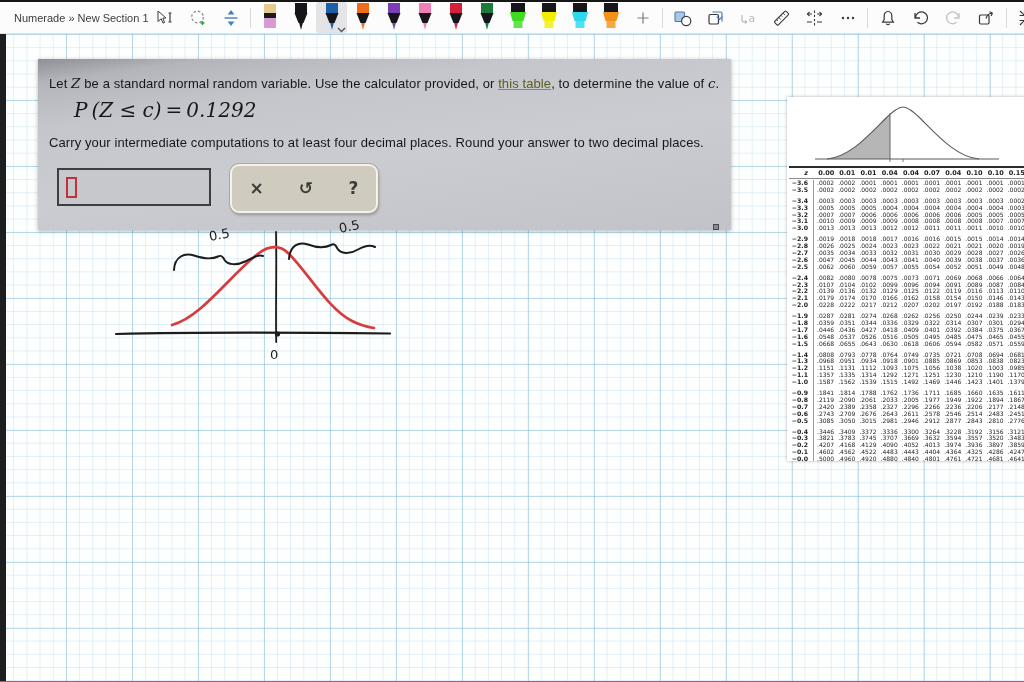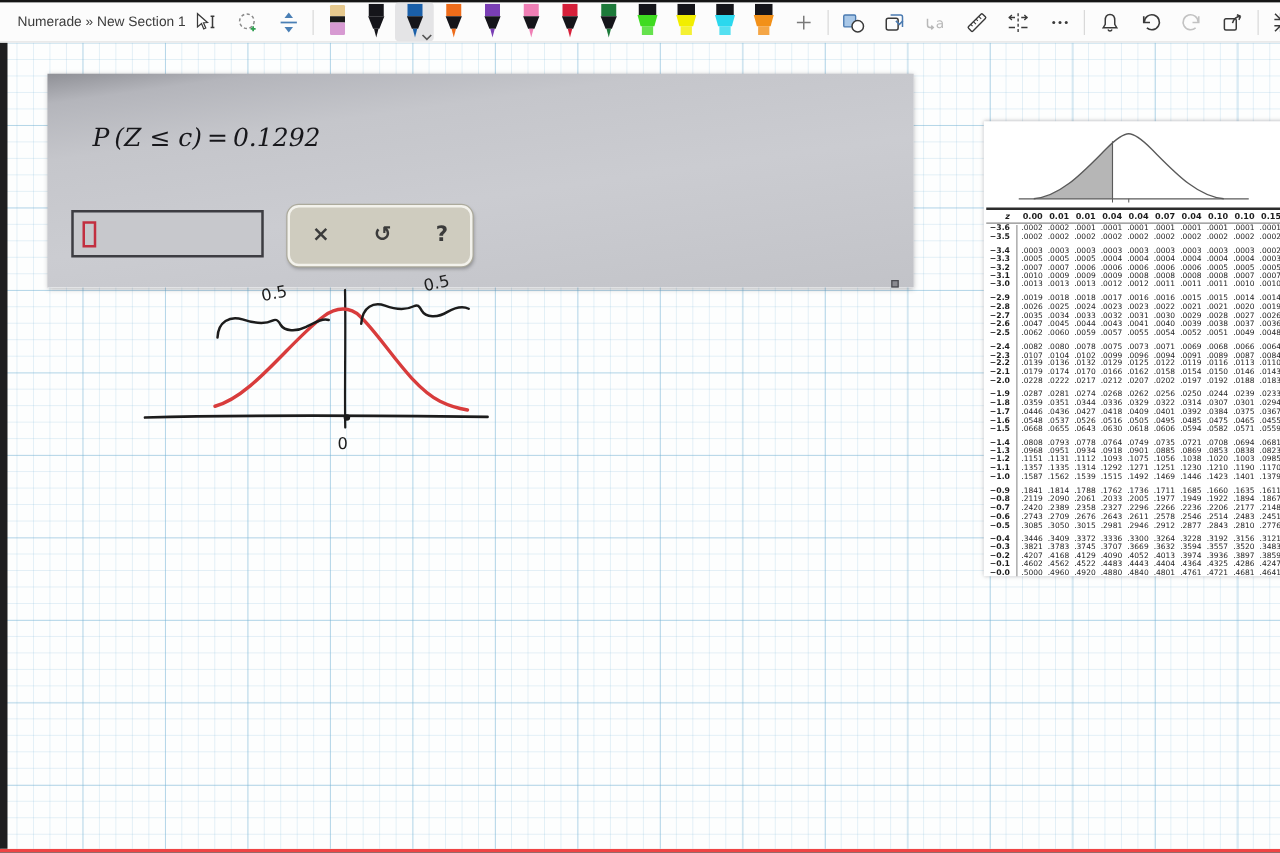--- a/index.html
+++ b/index.html
@@ -1,20 +1,20 @@
 <!DOCTYPE html>
 <html><head>
 <meta charset="utf-8">
 <style>
   * { margin:0; padding:0; box-sizing:border-box; }
   html,body { background:#111; }
   #app {
     position:relative; width:1024px; height:682px; overflow:hidden;
     font-family:"Liberation Sans", sans-serif; background:#fdfefe;
-    border-top:2px solid #161616; border-bottom:3px solid #ef4444;
+    border-top:2px solid #161616; border-bottom:1px solid #ef4444;
   }
   
   #toolbar {
     position:absolute; top:0; left:0; width:1024px; height:32px;
     background:#fcfcfc; border-bottom:1px solid #e3e3e3;
     display:flex; align-items:center; z-index:10;
   }
   #breadcrumb { width:148px; padding-left:14px; font-size:11px; color:#3c3c3c; white-space:nowrap; }
   .tbtn { width:33px; height:30px; display:flex; align-items:center; justify-content:center; flex:0 0 auto; }
   .tsep { width:1px; height:20px; background:#d9d9d9; margin:0 3px; flex:0 0 auto; }
@@ -282,21 +282,23 @@
         <path d="M16.5,6.5 h-5 v-5 M11.5,6.5 l4.5,-4.5" fill="none" stroke="#3a3a3a" stroke-width="1.2"></path>
         <path d="M2.5,11.5 h5 v5 M7.5,11.5 l-4.5,4.5" fill="none" stroke="#3a3a3a" stroke-width="1.2"></path>
         <path d="M16.5,11.5 h-5 v5 M11.5,11.5 l4.5,4.5" fill="none" stroke="#3a3a3a" stroke-width="1.2"></path>
       </svg>
     </div>
   </div>
 
   <div id="canvas">
 
     <div id="problem-card">
+      <p id="pc-line1"><span>Let </span><span class="mathvar">Z</span><span> be a standard normal random variable. Use the calculator provided, or </span><span id="pc-link">this table</span><span>, to determine the value of </span><span class="mathvar">c</span><span>.</span></p>
       <p id="pc-formula">P (Z ≤ c) = 0.1292</p>
+      <p id="pc-line2">Carry your intermediate computations to at least four decimal places. Round your answer to two decimal places.</p>
 
       <div id="answer-box">
         <span id="answer-cursor"></span>
       </div>
 
       <div id="calc-panel">
           <button class="calc-btn">×</button>
           <button class="calc-btn">↺</button>
           <button class="calc-btn">?</button>
         </div>

